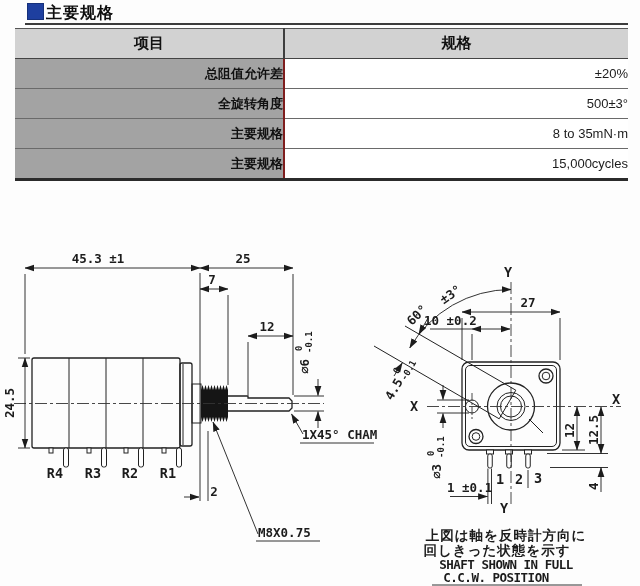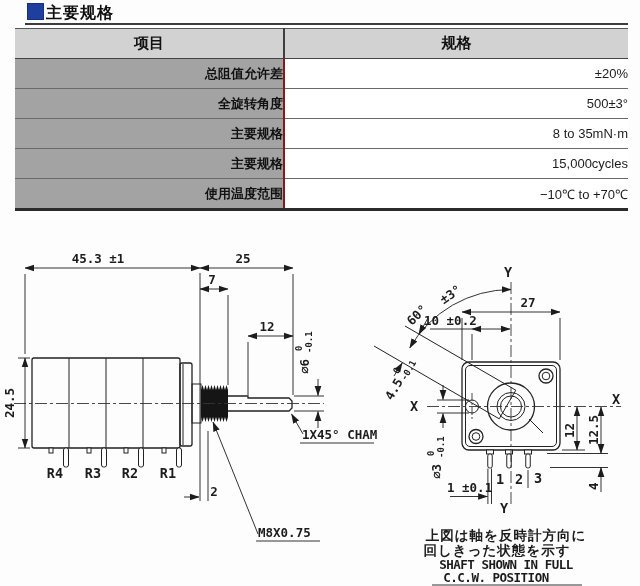--- a/index.html
+++ b/index.html
@@ -59,24 +59,20 @@
     <td class="spec-v">500±3°</td>
   </tr>
   <tr>
     <td class="item">主要规格</td>
     <td class="spec-v">8 to 35mN·m</td>
   </tr>
   <tr>
     <td class="item">主要规格</td>
     <td class="spec-v">15,000cycles</td>
   </tr>
-  <tr>
-    <td class="item">使用温度范围</td>
-    <td class="spec-v">−10℃ to +70℃</td>
-  </tr>
 </tbody>
   </table>
 
 <svg class="drawing" width="640" height="340" viewBox="0 0 640 340">
   <defs>
     <marker id="ar" viewBox="0 0 10 10" refX="9.5" refY="5" markerWidth="11" markerHeight="11" orient="auto-start-reverse">
       <path d="M0,1.6 L10,5 L0,8.4 Z" fill="#1c1c1c"></path>
     </marker>
   </defs>
 

